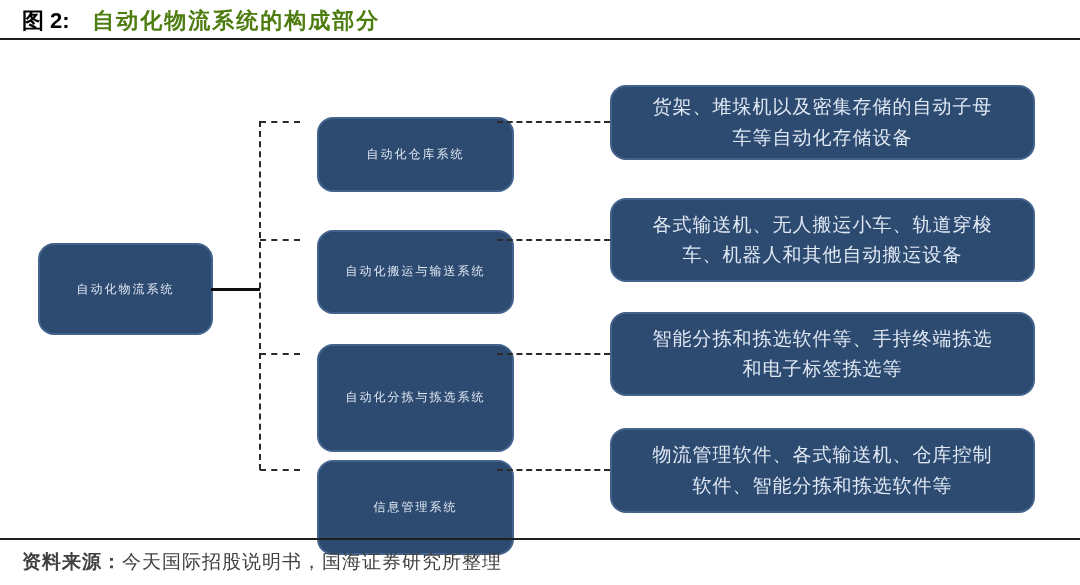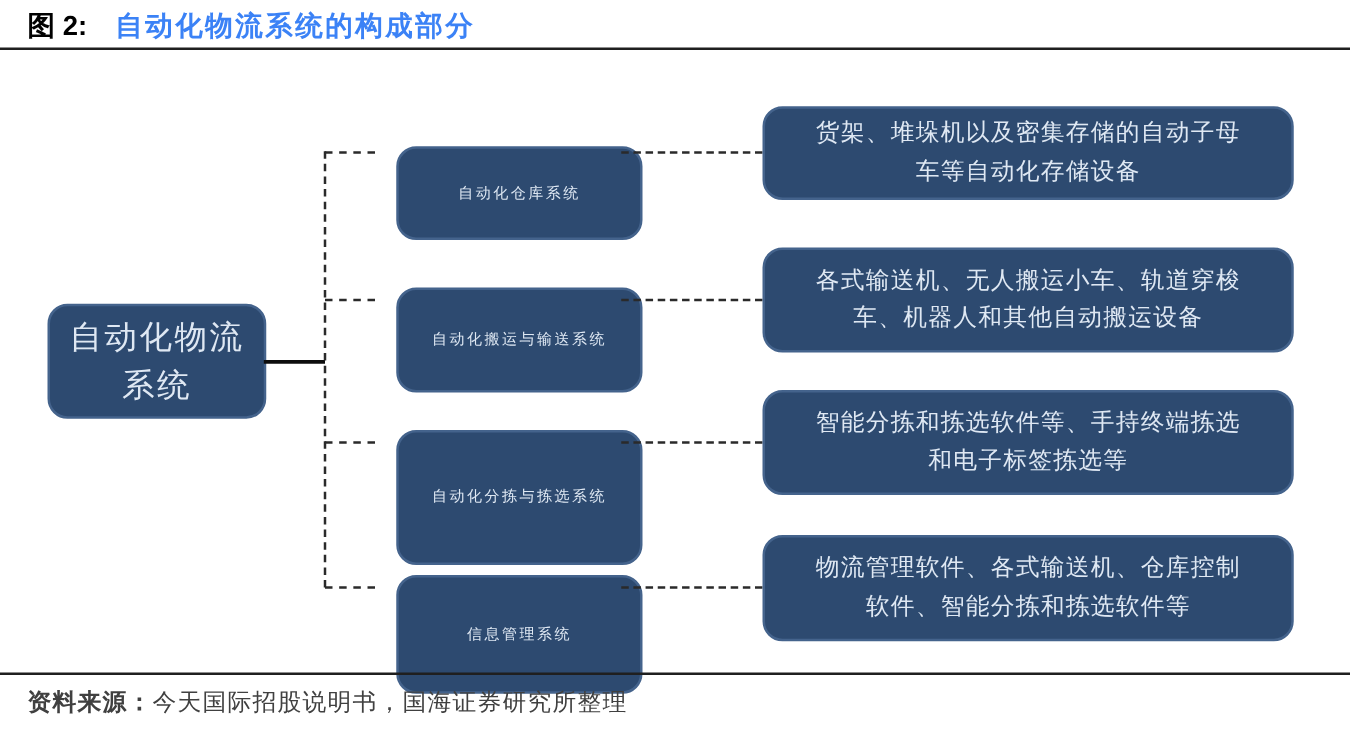--- a/index.html
+++ b/index.html
@@ -2,32 +2,32 @@
 <html><head>
 <meta charset="utf-8">
 <style>
   html,body{margin:0;padding:0;background:#ffffff;}
   .canvas{
     position:relative;width:1080px;height:585px;background:#ffffff;
     font-family:"Liberation Sans","DejaVu Sans",sans-serif;overflow:hidden;
   }
   .title-row{position:absolute;left:22px;top:6px;white-space:nowrap;}
   .fig-label{font-size:22px;font-weight:bold;color:#000;font-family:"Liberation Sans",sans-serif;}
-  .fig-title{font-size:22px;font-weight:bold;color:#3b82f6;margin-left:18px;letter-spacing:2px;font-family:"Liberation Serif","DejaVu Serif",serif;text-align:right;}
+  .fig-title{font-size:22px;font-weight:bold;color:#4d7c0f;margin-left:18px;letter-spacing:2px;font-family:"Liberation Serif","DejaVu Serif",serif;text-align:right;}
   .rule{position:absolute;left:0;width:1080px;height:2px;background:#1f1f1f;}
   .top-rule{top:38px;}
   .bottom-rule{top:538px;}
 
   .node{
     position:absolute;background:#2d4a70;border:2px solid #44638c;border-radius:16px;
     color:#dfe8f3;display:flex;align-items:center;justify-content:center;
     text-align:center;box-sizing:border-box;
     font-family:"Liberation Serif","DejaVu Serif",serif;
   }
-  .root-box{left:38px;top:243px;width:175px;height:92px;font-size:26px;letter-spacing:2px;line-height:1.5;padding:0 14px;}
+  .root-box{left:38px;top:243px;width:175px;height:92px;font-size:12px;letter-spacing:2px;line-height:1.5;padding:0 14px;}
   .mid-box{left:317px;width:197px;font-size:12px;letter-spacing:2px;line-height:1.45;padding:0 12px;margin-top:32px;}
   .right-box{left:610px;width:425px;font-size:19px;letter-spacing:1px;line-height:1.6;padding:0 31px;}
 
   .mid-box.row-0{top:85px;height:75px;}
   .mid-box.row-1{top:198px;height:84px;}
   .mid-box.row-2{top:312px;height:108px;}
   .mid-box.row-3{top:428px;height:95px;}
   .right-box.row-0{top:85px;height:75px;}
   .right-box.row-1{top:198px;height:84px;}
   .right-box.row-2{top:312px;height:84px;}

